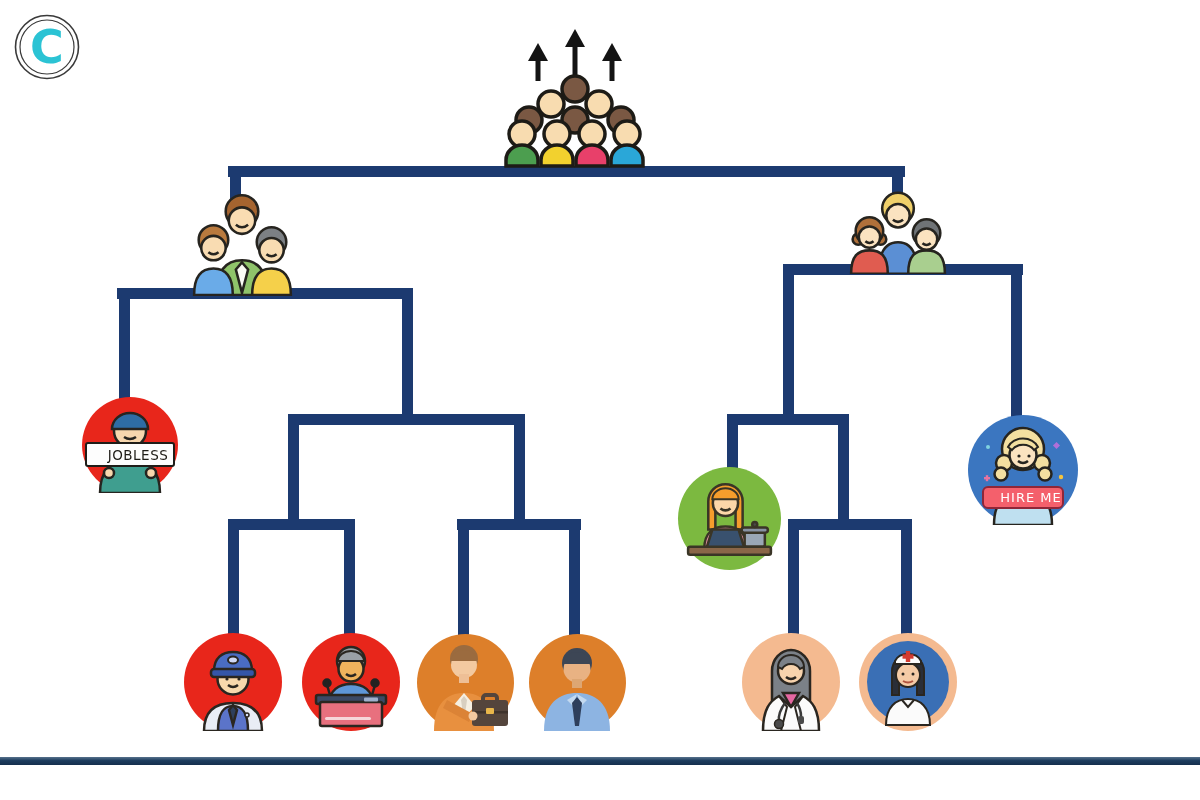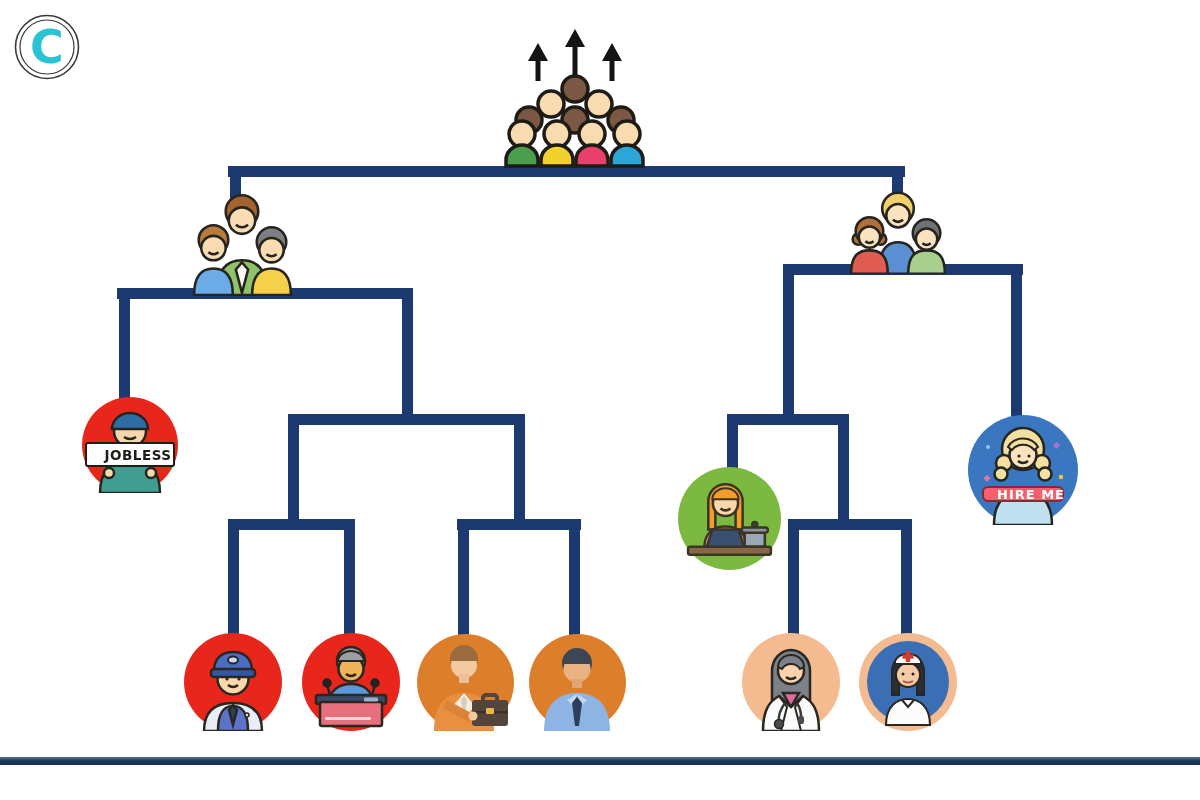--- a/index.html
+++ b/index.html
@@ -9,25 +9,25 @@
   .ln { position:absolute; background:#1c3a70; }
 
   .node-circle { position:absolute; border-radius:50%; }
   .node-circle svg { position:absolute; left:0; top:0; width:100%; height:100%; }
   .inner-disc { position:absolute; left:8px; top:8px; right:8px; bottom:8px; border-radius:50%; }
 
   .grp { position:absolute; }
   .grp svg { width:100%; height:100%; display:block; }
 
   .sign { position:absolute; display:flex; align-items:center; justify-content:center;
-          font-weight:bold; white-space:nowrap;padding-left:16px; }
+          font-weight:normal; white-space:nowrap;padding-left:16px; }
   .sign-jobless { left:3px; top:45px; right:3px; height:25px; background:#fdfdfd;
           border:2.5px solid #1f1d18; border-radius:3px; color:#1f1d18;
           font-size:13.5px; letter-spacing:0.5px; }
-  .sign-hireme { left:14px; top:71px; width:82px; height:16px; background:#f4606c;
+  .sign-hireme { left:14px; top:71px; width:82px; height:23px; background:#f4606c;
           border:2.5px solid #8f2638; border-radius:6px; color:#ffffff;
           font-size:13px; letter-spacing:1px; }
 
   .logo { position:absolute; left:13px; top:13px; width:68px; height:68px; }
   .bottom-bar { position:absolute; left:0; top:757px; width:1200px; height:8px;
           background:linear-gradient(#56718c, #1d3c5e 45%, #152f4e); }
 </style>
 </head>
 <body>
 

